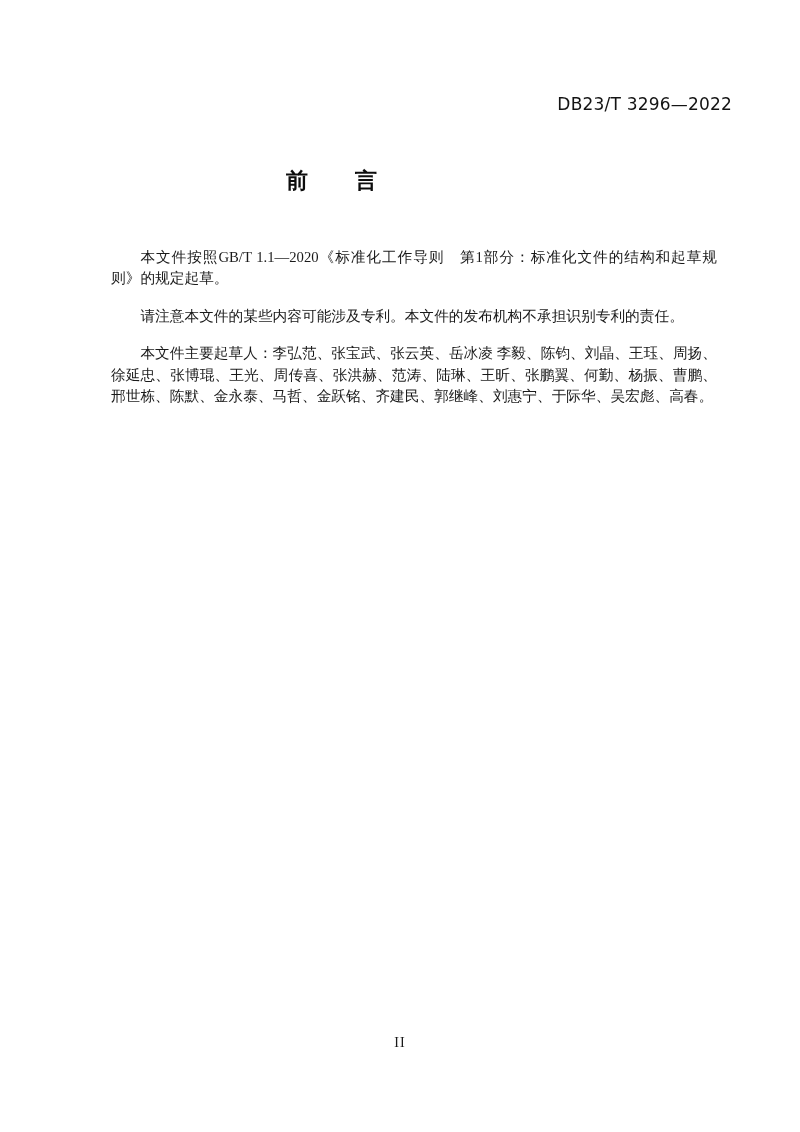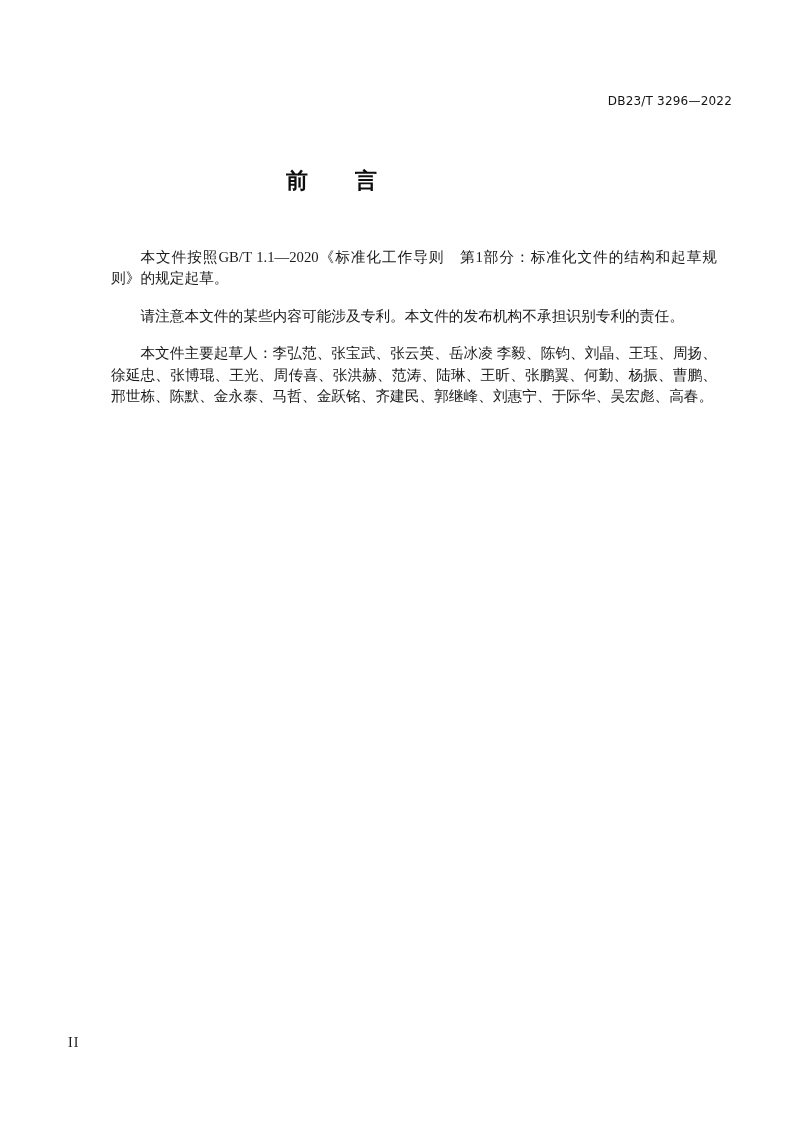--- a/index.html
+++ b/index.html
@@ -19,21 +19,21 @@
 
   
   .running-header {
     position: absolute;
     top: 94px;
     left: 68px;
     right: 68px;
     height: 18px;
     text-align: right;
     font-family: "DejaVu Sans", "Liberation Sans", sans-serif;
-    font-size: 12px;
+    font-size: 17px;
     letter-spacing: 0.2px;
     color: #141414;
     white-space: nowrap;
   }
 
   
   .doc-title {
     position: absolute;
     top: 166px;
     left: 0;
@@ -66,21 +66,21 @@
     text-justify: inter-ideograph;
     word-break: break-all;
   }
 
   
   .page-number {
     position: absolute;
     top: 1035px;
     left: 68px;
     right: 68px;
-    text-align: left;
+    text-align: center;
     font-family: "Liberation Serif", "DejaVu Serif", serif;
     font-size: 14px;
     letter-spacing: 1px;
     color: #1a1a1a;
   }
 </style>
 </head>
 <body>
 
 <div class="page">

